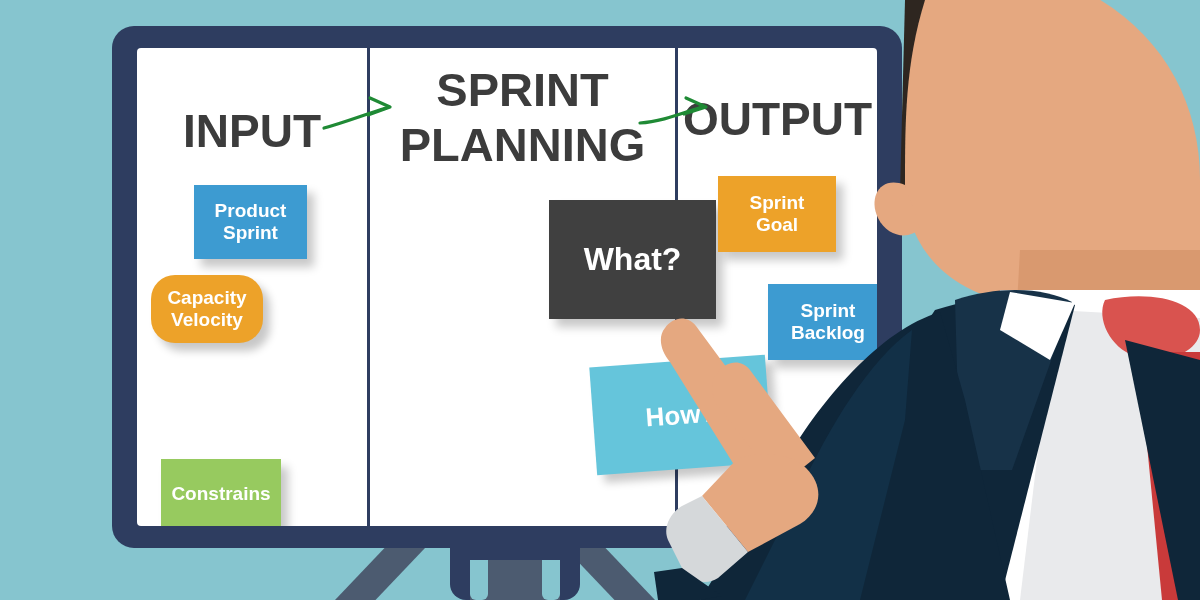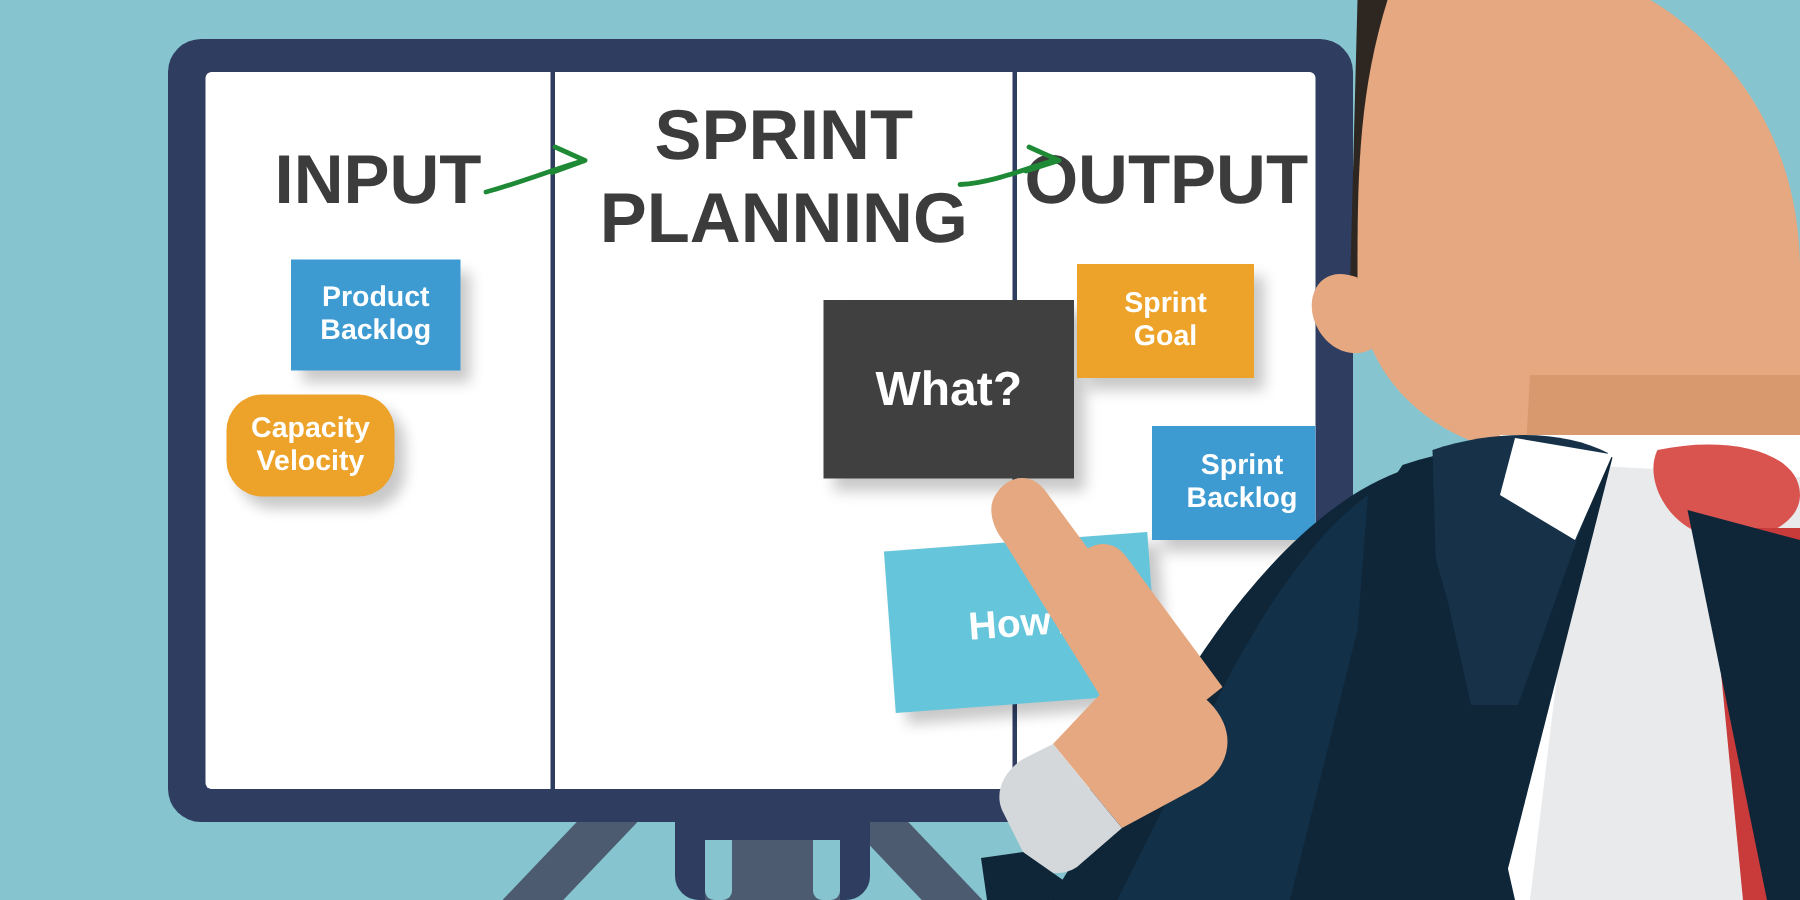--- a/index.html
+++ b/index.html
@@ -17,21 +17,21 @@
   .screen{
     position:absolute;left:137px;top:48px;width:740px;height:478px;
     background:#ffffff;border-radius:4px;overflow:hidden;
   }
   .divider{position:absolute;top:0;bottom:0;width:3px;background:#2e3d60;}
   .divider.d1{left:230px;}
   .divider.d2{left:538px;}
 
   
   .col{position:absolute;top:0;bottom:0;}
-  .col-input{left:0;width:230px;}
+  .col-input{left:0;width:230px;margin-top:12px;}
   .col-sprint{left:233px;width:305px;}
   .col-output{left:541px;width:199px;}
 
   .col-title{
     position:absolute;
     color:#3c3c3c;
     font-weight:bold;
     letter-spacing:0px;
     line-height:1.0;
     text-align:center;
@@ -117,26 +117,27 @@
 
   <div class="screen">
 
     <div class="divider d1"></div>
     <div class="divider d2"></div>
 
     <div class="col col-input">
       <div class="col-title t-input">INPUT</div>
 
       <div class="note n-product">Product
-Backlog</div>
+Sprint</div>
 
       <div class="note n-capacity">Capacity
 Velocity</div>
 
 
+      <div class="note n-constrains">Constrains</div>
     </div>
 
     <div class="col col-sprint">
       <div class="col-title t-sprint">SPRINT
 PLANNING</div>
 
       <div class="note n-what">What?</div>
 
       <div class="note n-how">How?</div>
     </div>

